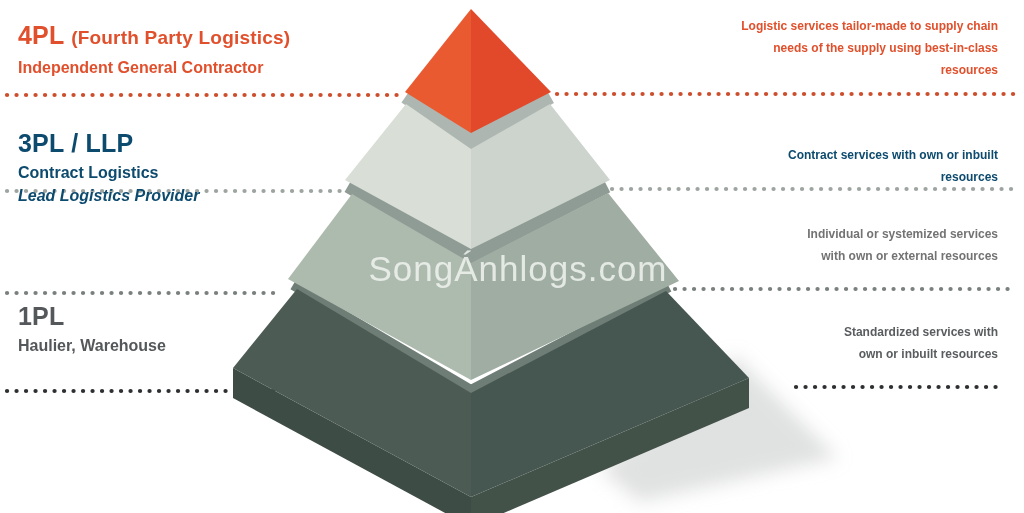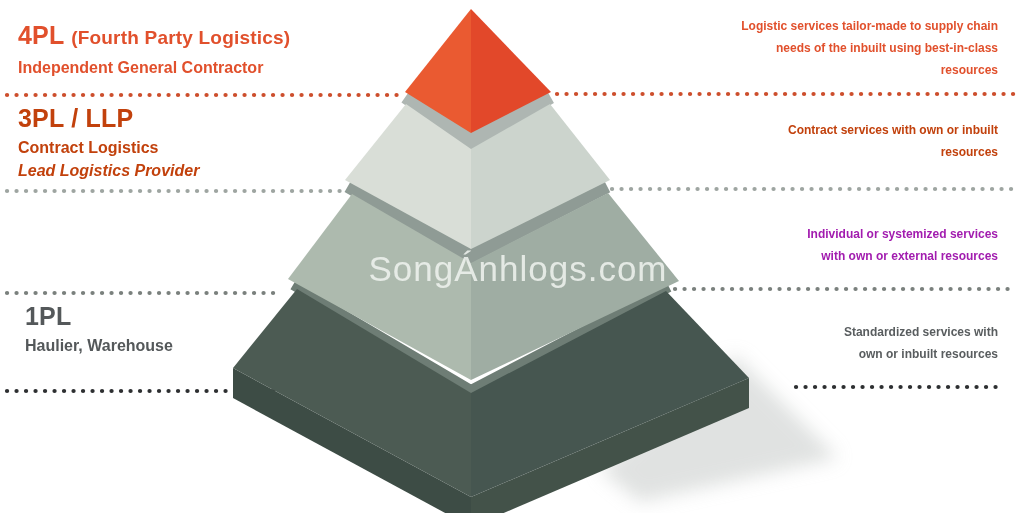--- a/index.html
+++ b/index.html
@@ -11,24 +11,24 @@
   .txt{position:absolute;z-index:2;font-weight:bold;}
   
   .lblock{left:18px;text-align:left;}
   .ltitle{font-size:25px;line-height:30px;letter-spacing:0.2px;}
   .ltitle .suffix{font-size:19px;}
   .lsub{font-size:16px;line-height:23px;margin-top:3px;}
   
   .rblock{right:26px;text-align:right;font-size:12px;line-height:22px;}
   
   .c-4pl{color:#e1502c;}
-  .c-3pl{color:#c2410c;}
+  .c-3pl{color:#0c4a6e;margin-top:25px;}
   .c-2pl{color:#7a807c;}
   .c-1pl{color:#54585a;}
-  .c-2pl-desc{color:#a21caf;}
+  .c-2pl-desc{color:#737373;}
   .c-1pl-desc{color:#595d5f;}
   .watermark-text{
     font-family:"Liberation Sans",sans-serif;font-weight:400;
     fill:#eef2ee;opacity:0.88;letter-spacing:1px;
   }
 </style>
 </head>
 <body>
 
 <div class="stage">
@@ -83,28 +83,28 @@
     <div class="lsub">Independent General Contractor</div>
   </div>
 
   <div class="txt lblock c-3pl" style="top:103px;">
     <div class="ltitle">3PL / LLP</div>
     <div class="lsub">Contract Logistics</div>
     <div class="lsub" style="margin-top:0;font-style:italic;">Lead Logistics Provider</div>
   </div>
 
 
-  <div class="txt lblock c-1pl" style="top:301px;margin-left:7px;">
+  <div class="txt lblock c-1pl" style="top:301px;">
     <div class="ltitle">1PL</div>
     <div class="lsub">Haulier, Warehouse</div>
   </div>
 
   <div class="txt rblock c-4pl" style="top:15px;">
     <div>Logistic services tailor-made to supply chain</div>
-    <div>needs of the inbuilt using best-in-class</div>
+    <div>needs of the supply using best-in-class</div>
     <div>resources</div>
   </div>
 
   <div class="txt rblock c-3pl" style="top:119px;">
     <div>Contract services with own or inbuilt</div>
     <div>resources</div>
   </div>
 
   <div class="txt rblock c-2pl-desc" style="top:223px;">
     <div>Individual or systemized services</div>

